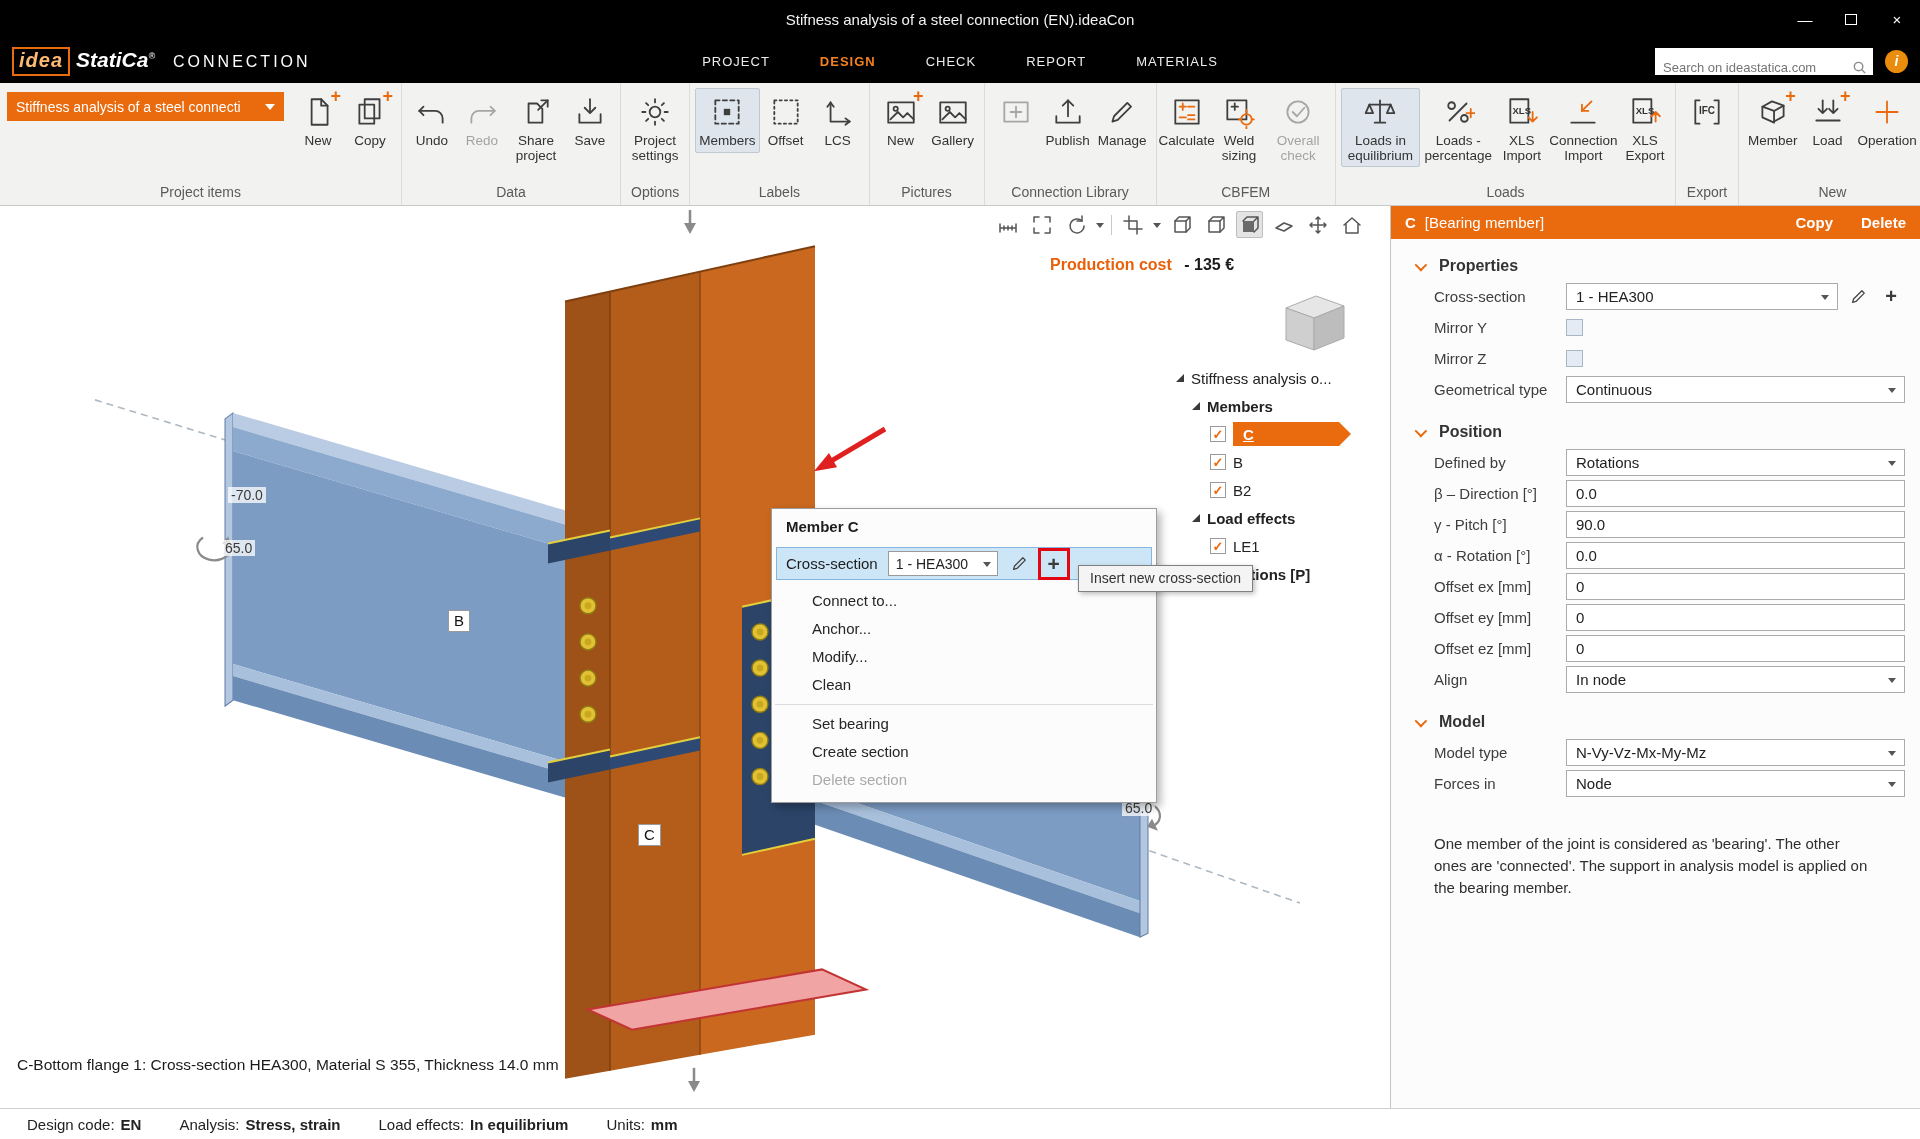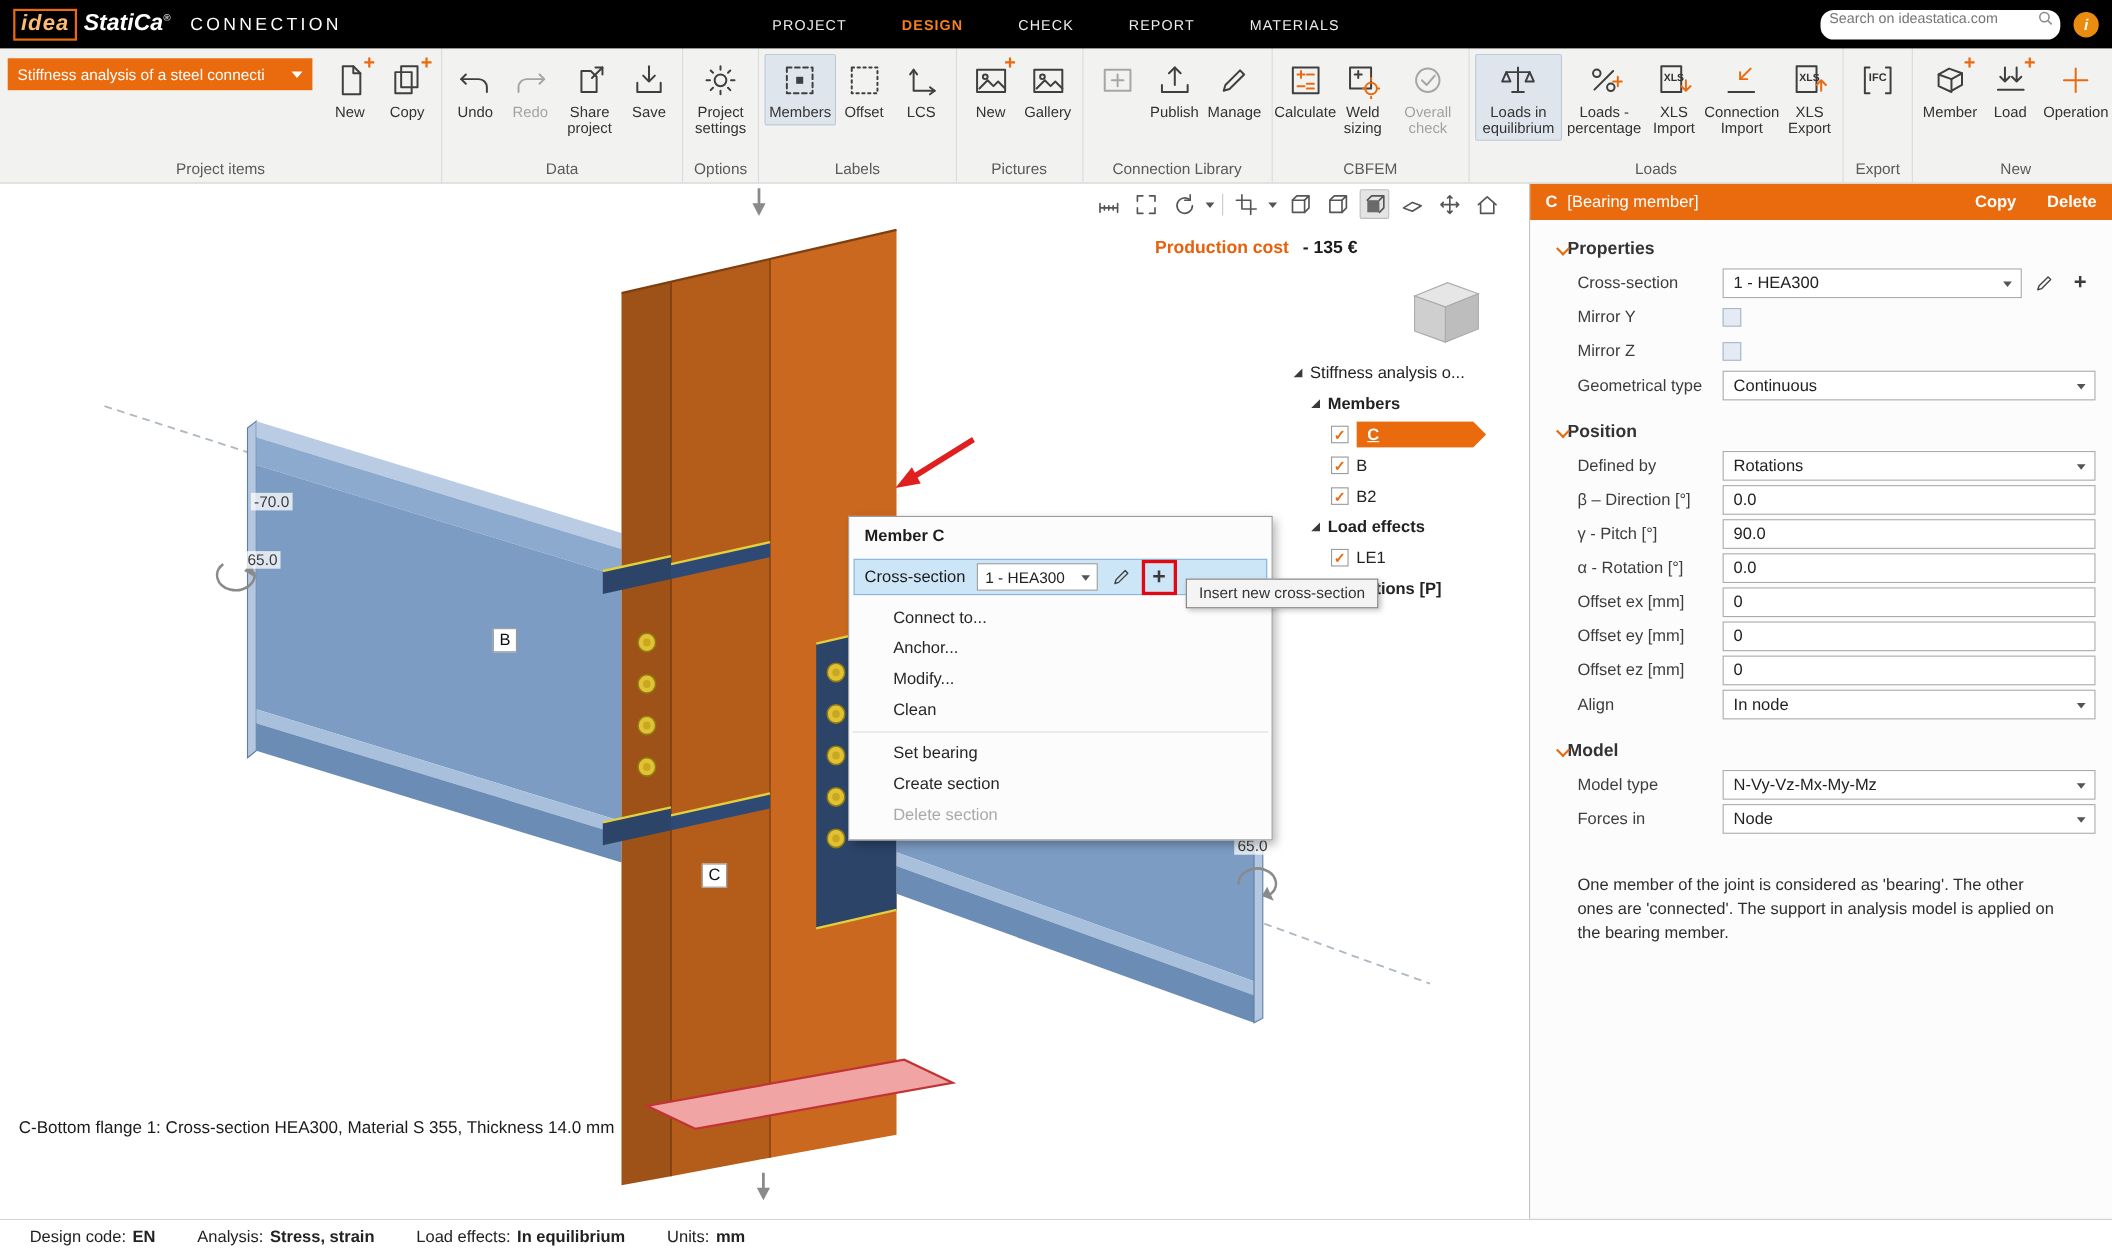--- a/index.html
+++ b/index.html
@@ -18,21 +18,21 @@
   .menubar { height:44px; background:#000; display:flex; align-items:center; padding:0 12px; flex:0 0 auto; position:relative; }
   .logo { display:flex; align-items:baseline; gap:6px; }
   .logo-idea { font-style:italic; font-weight:bold; font-size:20px; color:#fdba74; border:2px solid #EA6A0E; padding:0 5px 2px 5px; letter-spacing:1px; }
   .logo-statica { font-style:italic; font-weight:bold; font-size:21px; color:#fff; }
   .logo-reg { font-size:9px; color:#ddd; vertical-align:super; }
   .app-name { color:#fff; font-size:16px; letter-spacing:3px; margin-left:12px; }
   .menu-tabs { position:absolute; left:0; right:0; display:flex; justify-content:center; gap:10px; }
   .menu-tab { color:#ececec; font-size:13px; letter-spacing:1px; padding:8px 20px; cursor:default; }
   .menu-tab.active { color:#F4801F; font-weight:bold; }
   .menu-right { margin-left:auto; display:flex; align-items:center; gap:12px; z-index:2; }
-  .searchbox { width:218px; height:27px; background:#fff; display:flex; align-items:flex-start; padding:0 6px 0 8px;border-radius:12px; }
+  .searchbox { width:218px; height:27px; background:#fff; display:flex; align-items:flex-end; padding:0 6px 0 8px; }
   .searchbox input { border:none; outline:none; flex:1; font-size:13px; color:#555; font-family:"Liberation Sans",sans-serif; background:transparent; }
   .info-btn { width:23px; height:23px; border-radius:50%; background:#EA8C0E; color:#fff; font-weight:bold; font-size:14px; display:flex; align-items:center; justify-content:center; font-style:italic; }
 
   
   .ribbon { height:123px; background:#F2F2F1; border-bottom:1px solid #C9C9C9; display:flex; flex:0 0 auto; }
   .rgroup { display:flex; flex-direction:column; border-right:1px solid #DBDBDB; }
   .g-items { flex:1; display:flex; align-items:flex-start; padding:5px 5px 0 5px; }
   .g-label { height:23px; font-size:14px; color:#5a5a5a; text-align:center; padding:2px 10px 0 10px; }
   .ritem { min-width:50px; max-width:84px; display:flex; flex-direction:column; align-items:center; padding:3px 3px; border:1px solid transparent; border-radius:2px; cursor:default; }
   .ritem.active { background:#DEE5EC; border-color:#BFC9D4; }
@@ -107,21 +107,21 @@
 
   .tooltip { position:absolute; left:1078px; top:359px; background:#F4F4F4; border:1px solid #7f7f7f; padding:4px 11px 5px 11px; font-size:14px; color:#333; box-shadow:2px 2px 5px rgba(0,0,0,.25); z-index:50; white-space:nowrap; }
 
   
   .panel { flex:1; border-left:1px solid #C4C4C4; background:#FCFCFC; overflow:hidden; }
   .panel-header { height:33px; background:#EA6A0E; color:#fff; display:flex; align-items:center; padding:0 14px; gap:9px; }
   .ph-member { font-weight:bold; font-size:15px; }
   .ph-type { font-size:15px; }
   .ph-actions { margin-left:auto; display:flex; gap:28px; }
   .ph-btn { font-weight:bold; font-size:15px; cursor:default; }
-  .psec { display:flex; align-items:center; gap:1px; margin-top:12px; height:30px; padding-left:24px; }
+  .psec { display:flex; align-items:center; gap:15px; margin-top:12px; height:30px; padding-left:24px; }
   .sec-chev { width:9px; height:9px; border-right:2.5px solid #EA6A0E; border-bottom:2.5px solid #EA6A0E; transform:rotate(45deg) translateY(-2px); }
   .psec span { font-weight:bold; font-size:16px; color:#333; }
   .prow { height:31px; display:flex; align-items:center; padding-left:43px; padding-right:15px; }
   .plabel { width:132px; font-size:15px; color:#3d3d3d; flex:0 0 auto; }
   .pctrl { width:340px; height:27px; border:1px solid #ABABAB; background:#fff; display:flex; align-items:center; padding:0 9px; font-size:15px; color:#222; position:relative; }
   .pctrl.dd::after { content:""; position:absolute; right:8px; top:11px; border:4px solid transparent; border-top:5px solid #555; }
   .pctrl.cs { width:272px; }
   input.pctrl { font-family:"Liberation Sans",sans-serif; outline:none; }
   .mini-btn { width:26px; height:26px; display:flex; align-items:center; justify-content:center; margin-left:7px; font-size:20px; font-weight:bold; color:#3b3b3b; }
   .pcheck { width:17px; height:17px; border:1px solid #A9B6C6; background:#E4EBF4; display:inline-block; }
@@ -131,20 +131,34 @@
   .statusbar { height:31px; border-top:1px solid #CFCFCF; background:#fff; display:flex; align-items:center; gap:38px; padding-left:27px; font-size:15px; flex:0 0 auto; }
   .sb-item { display:flex; gap:6px; }
   .sb-label { color:#222; }
   .sb-value { color:#222; font-weight:bold; }
 </style>
 </head>
 <body>
 
 <div id="app">
 
+  <div class="titlebar">
+    <div class="tb-title">Stifness analysis of a steel connection (EN).ideaCon</div>
+    <div class="tb-controls">
+      <span class="tb-btn">
+          <span>—</span>
+        </span>
+      <span class="tb-btn">
+          <span class="tb-max-glyph"></span>
+        </span>
+      <span class="tb-btn">
+          <span>×</span>
+        </span>
+    </div>
+  </div>
 
   <div class="menubar">
     <div class="logo">
       <span class="logo-idea">idea</span>
       <span class="logo-statica"><span>StatiCa</span><sup class="logo-reg">®</sup></span>
       <span class="app-name">CONNECTION</span>
     </div>
     <div class="menu-tabs">
       <span class="menu-tab">PROJECT</span>
       <span class="menu-tab active">DESIGN</span>

